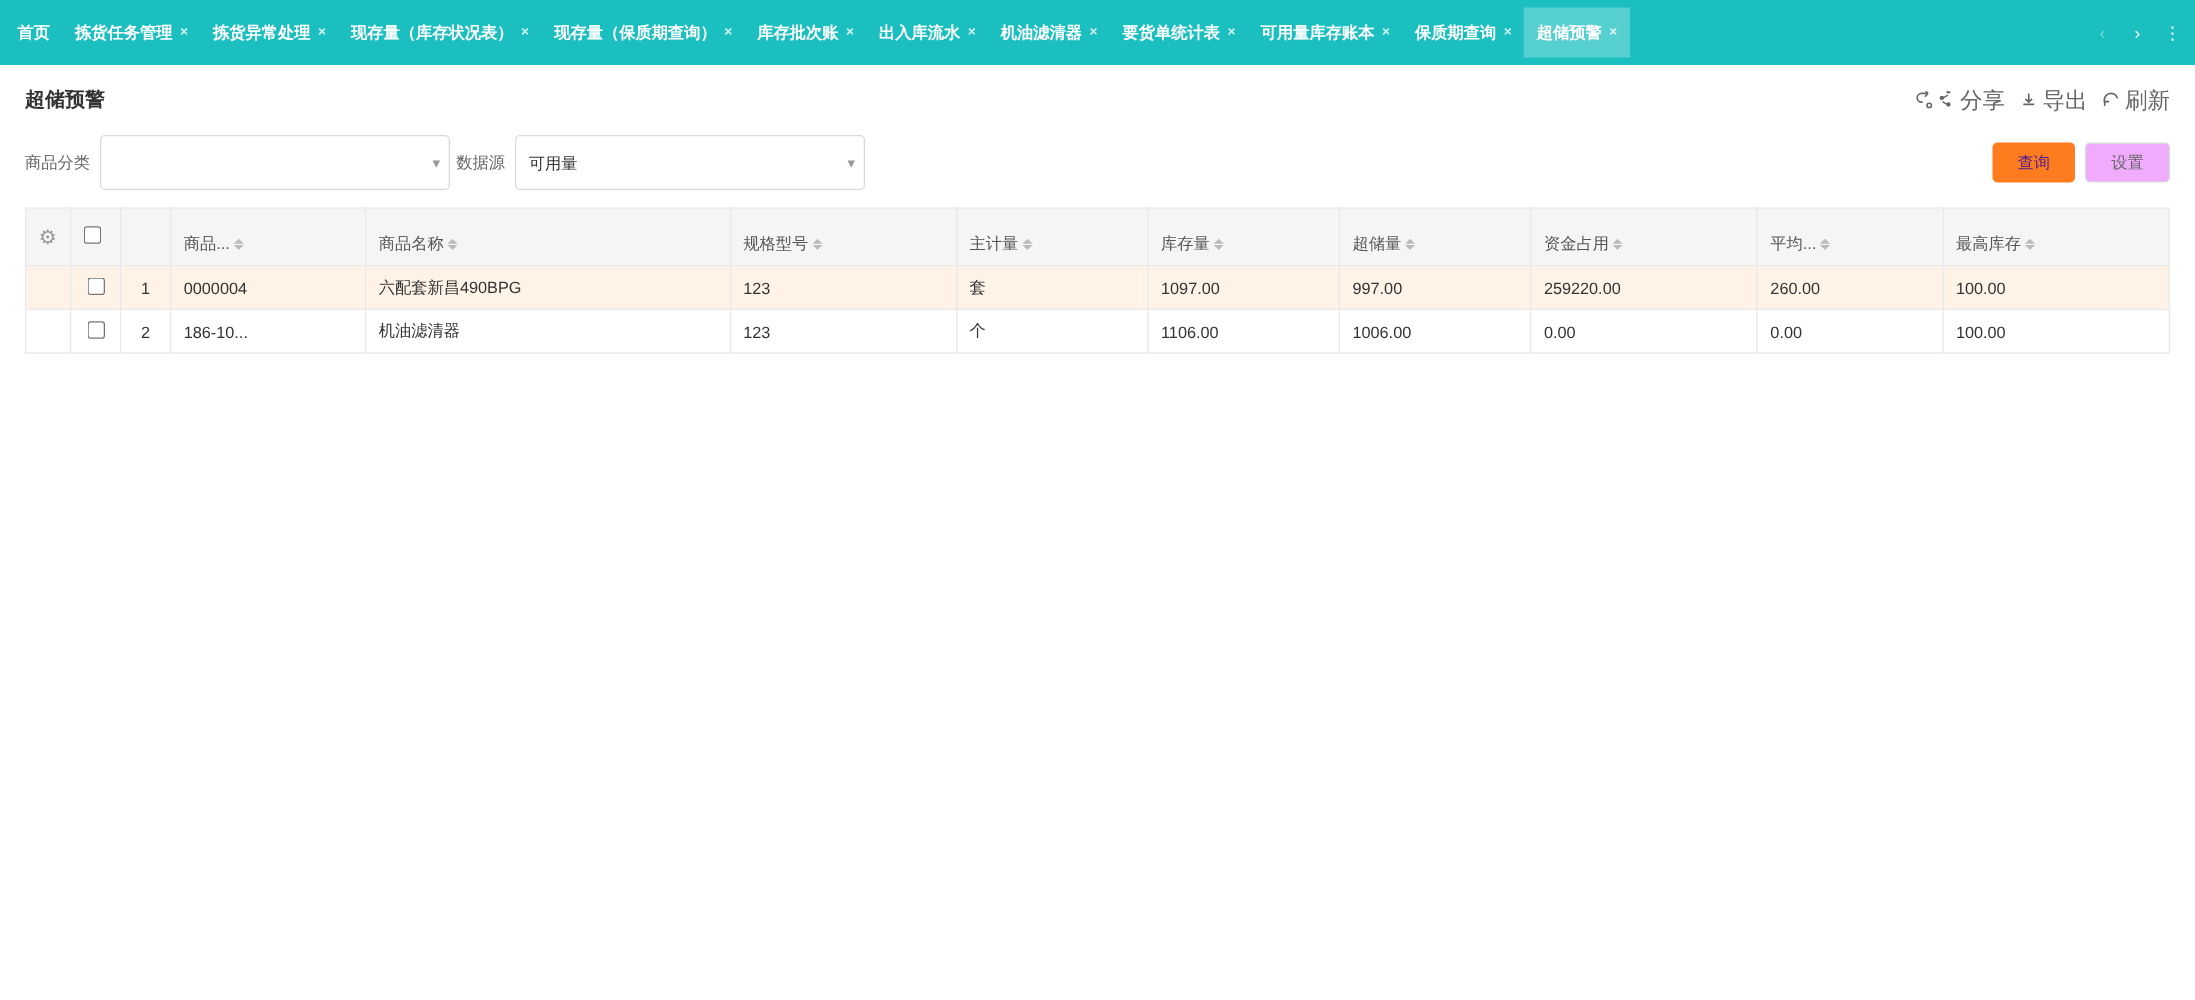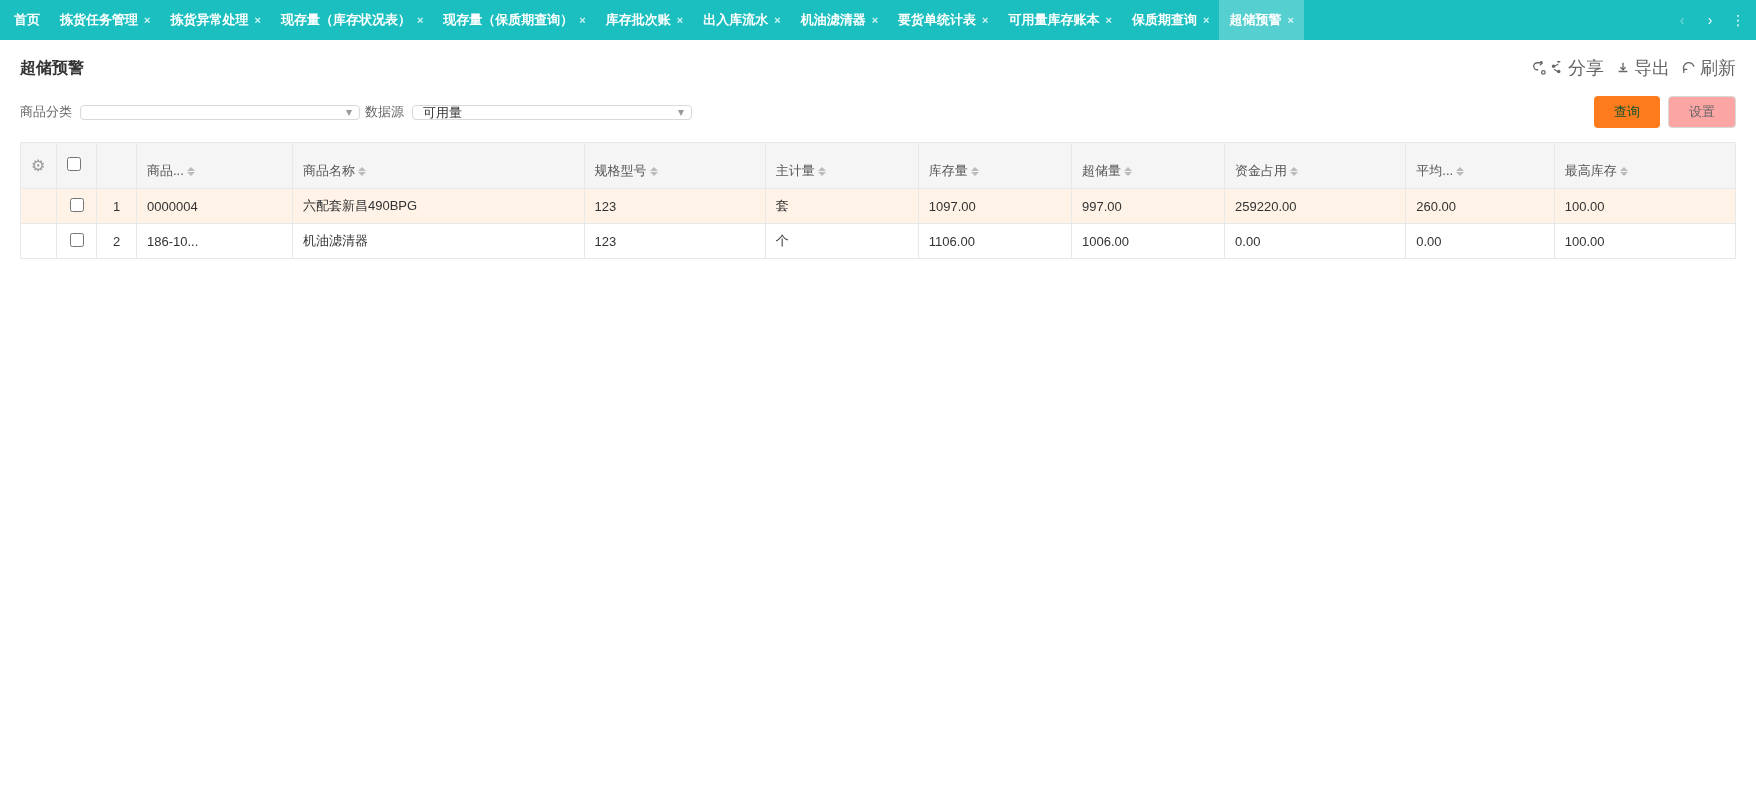--- a/index.html
+++ b/index.html
@@ -3,21 +3,21 @@
   <meta charset="utf-8">
   <style>
     * { box-sizing: border-box; margin: 0; padding: 0; }
     body { font-family: "Microsoft YaHei", "PingFang SC", sans-serif; font-size: 13px; background: #f5f5f5; color: #333; }
 
     
     .top-nav {
       display: flex;
       align-items: center;
       background: #1cbfbf;
-      height: 40px;
+      height: 52px;
       padding: 0 4px;
       overflow: hidden;
       white-space: nowrap;
     }
     .nav-tab {
       display: inline-flex;
       align-items: center;
       padding: 0 10px;
       height: 40px;
       color: #fff;
@@ -98,62 +98,61 @@
       align-items: center;
       gap: 8px;
     }
     .filter-label {
       color: #666;
       font-size: 13px;
       white-space: nowrap;
     }
     .filter-select {
       width: 280px;
-      height: 15px;
+      height: 44px;
       border: 1px solid #d9d9d9;
       border-radius: 4px;
       padding: 0 28px 0 10px;
       font-size: 13px;
       color: #333;
       background: #fff;
       appearance: none;
       cursor: pointer;
       position: relative;
-      font-family: Liberation Mono, monospace;
     }
     .filter-select-wrapper {
       position: relative;
       display: inline-block;
     }
     .filter-select-wrapper .chevron {
       position: absolute;
       right: 8px;
       top: 50%;
       transform: translateY(-50%);
       color: #999;
       pointer-events: none;
       font-size: 12px;
     }
 
     .btn-query {
       padding: 0 20px;
       height: 32px;
       background: #ff7c1e;
-      color: #14532d;
+      color: #4c1d95;
       border: none;
       border-radius: 4px;
       font-size: 13px;
       cursor: pointer;
       margin-left: auto;
     }
 
     .btn-settings {
       padding: 0 20px;
       height: 32px;
-      background: #fca5a5;
+      background: #f0abfc;
       color: #666;
       border: 1px solid #d9d9d9;
       border-radius: 4px;
       font-size: 13px;
       cursor: pointer;
       margin-left: 8px;
     }
 
     .filter-right-buttons {
       display: flex;

